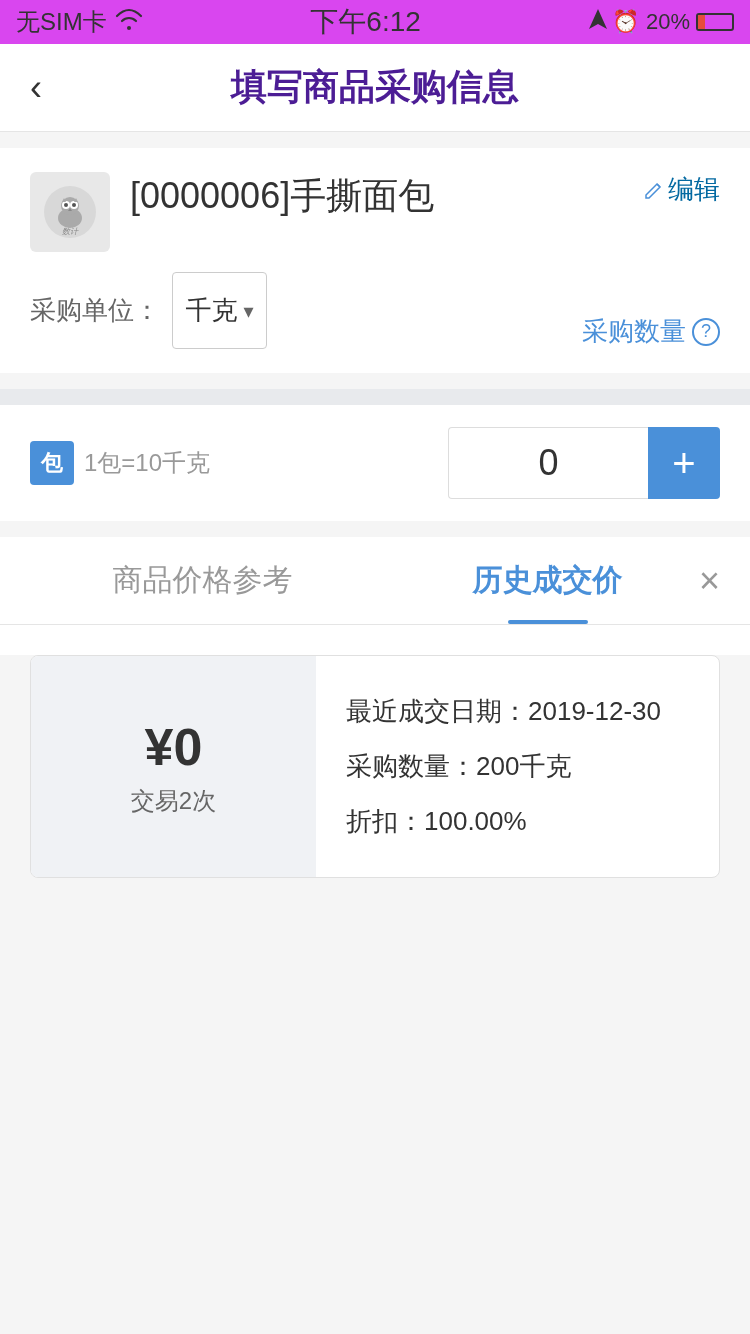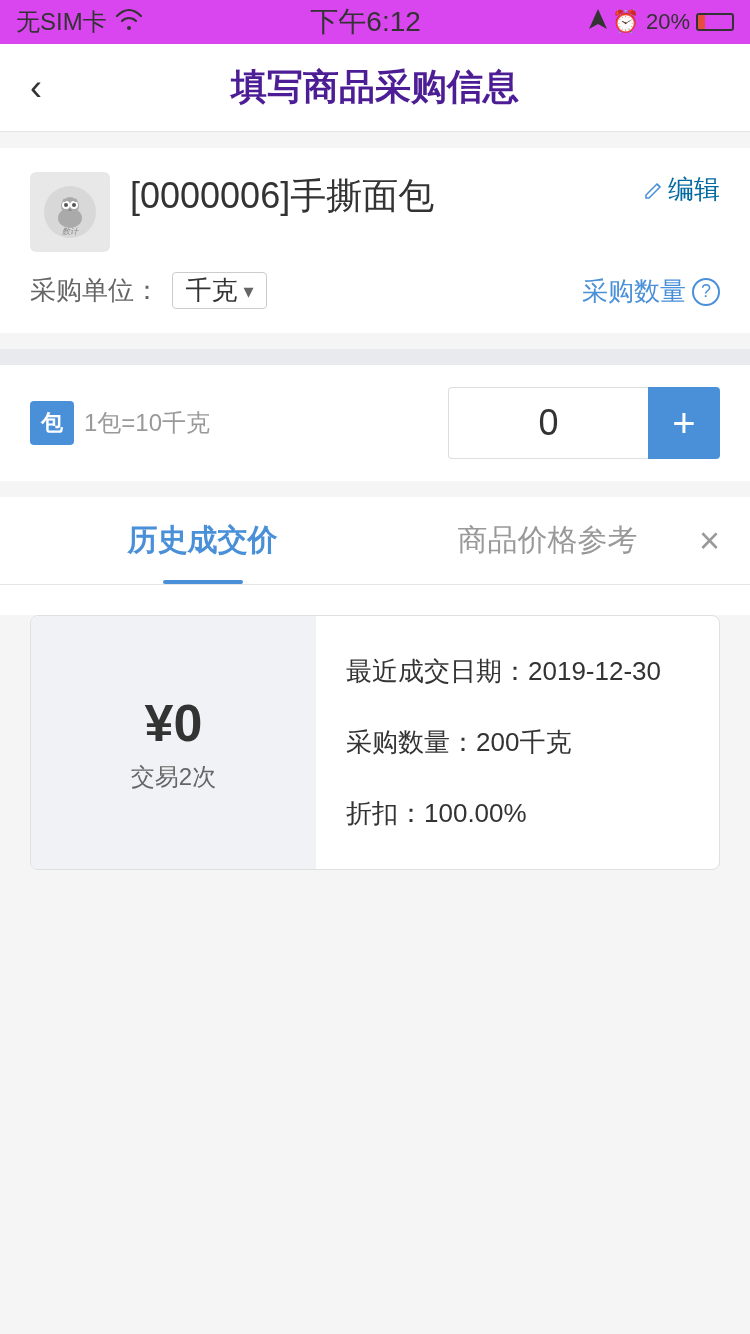--- a/index.html
+++ b/index.html
@@ -159,21 +159,21 @@
     }
     .unit-label {
       font-size: 26px;
       color: #666;
     }
     .unit-select {
       display: inline-flex;
       align-items: center;
       border: 1px solid #ccc;
       border-radius: 4px;
-      padding: 0 12px;
+      padding: 20px 12px;
       font-size: 26px;
       color: #333;
       gap: 6px;
       background: #fff;
       cursor: pointer;
       margin-left: 8px;
     }
     .unit-select-arrow {
       font-size: 20px;
       color: #666;
@@ -340,21 +340,21 @@
     .transaction-count {
       font-size: 24px;
       color: #666;
       margin-top: 8px;
     }
     .transaction-right {
       flex: 1.4;
       padding: 36px 30px;
       display: flex;
       flex-direction: column;
-      gap: 32px;
+      gap: 16px;
     }
     .transaction-detail-row {
       font-size: 26px;
       color: #333;
       line-height: 1.5;
     }
 
     
     .content-area {
       background: #f5f5f5;
@@ -461,25 +461,25 @@
     <span class="unit-hint">1包=10千克</span>
   </div>
   <div class="quantity-controls">
     <input class="quantity-input" type="text" value="0" style="">
     <button class="quantity-plus">+</button>
   </div>
 </div>
 
 <div class="tab-section">
   <div class="tab-bar">
+    <div class="tab-item">
+      <span>商品价格参考</span>
+    </div>
     <div class="tab-item active">
       <span>历史成交价</span>
-    </div>
-    <div class="tab-item">
-      <span>商品价格参考</span>
     </div>
     <span class="tab-close">×</span>
   </div>
 
   <div class="content-area">
     <div class="transaction-card">
       <div class="transaction-left">
         <div class="transaction-price">¥0</div>
         <div class="transaction-count">交易2次</div>
       </div>

